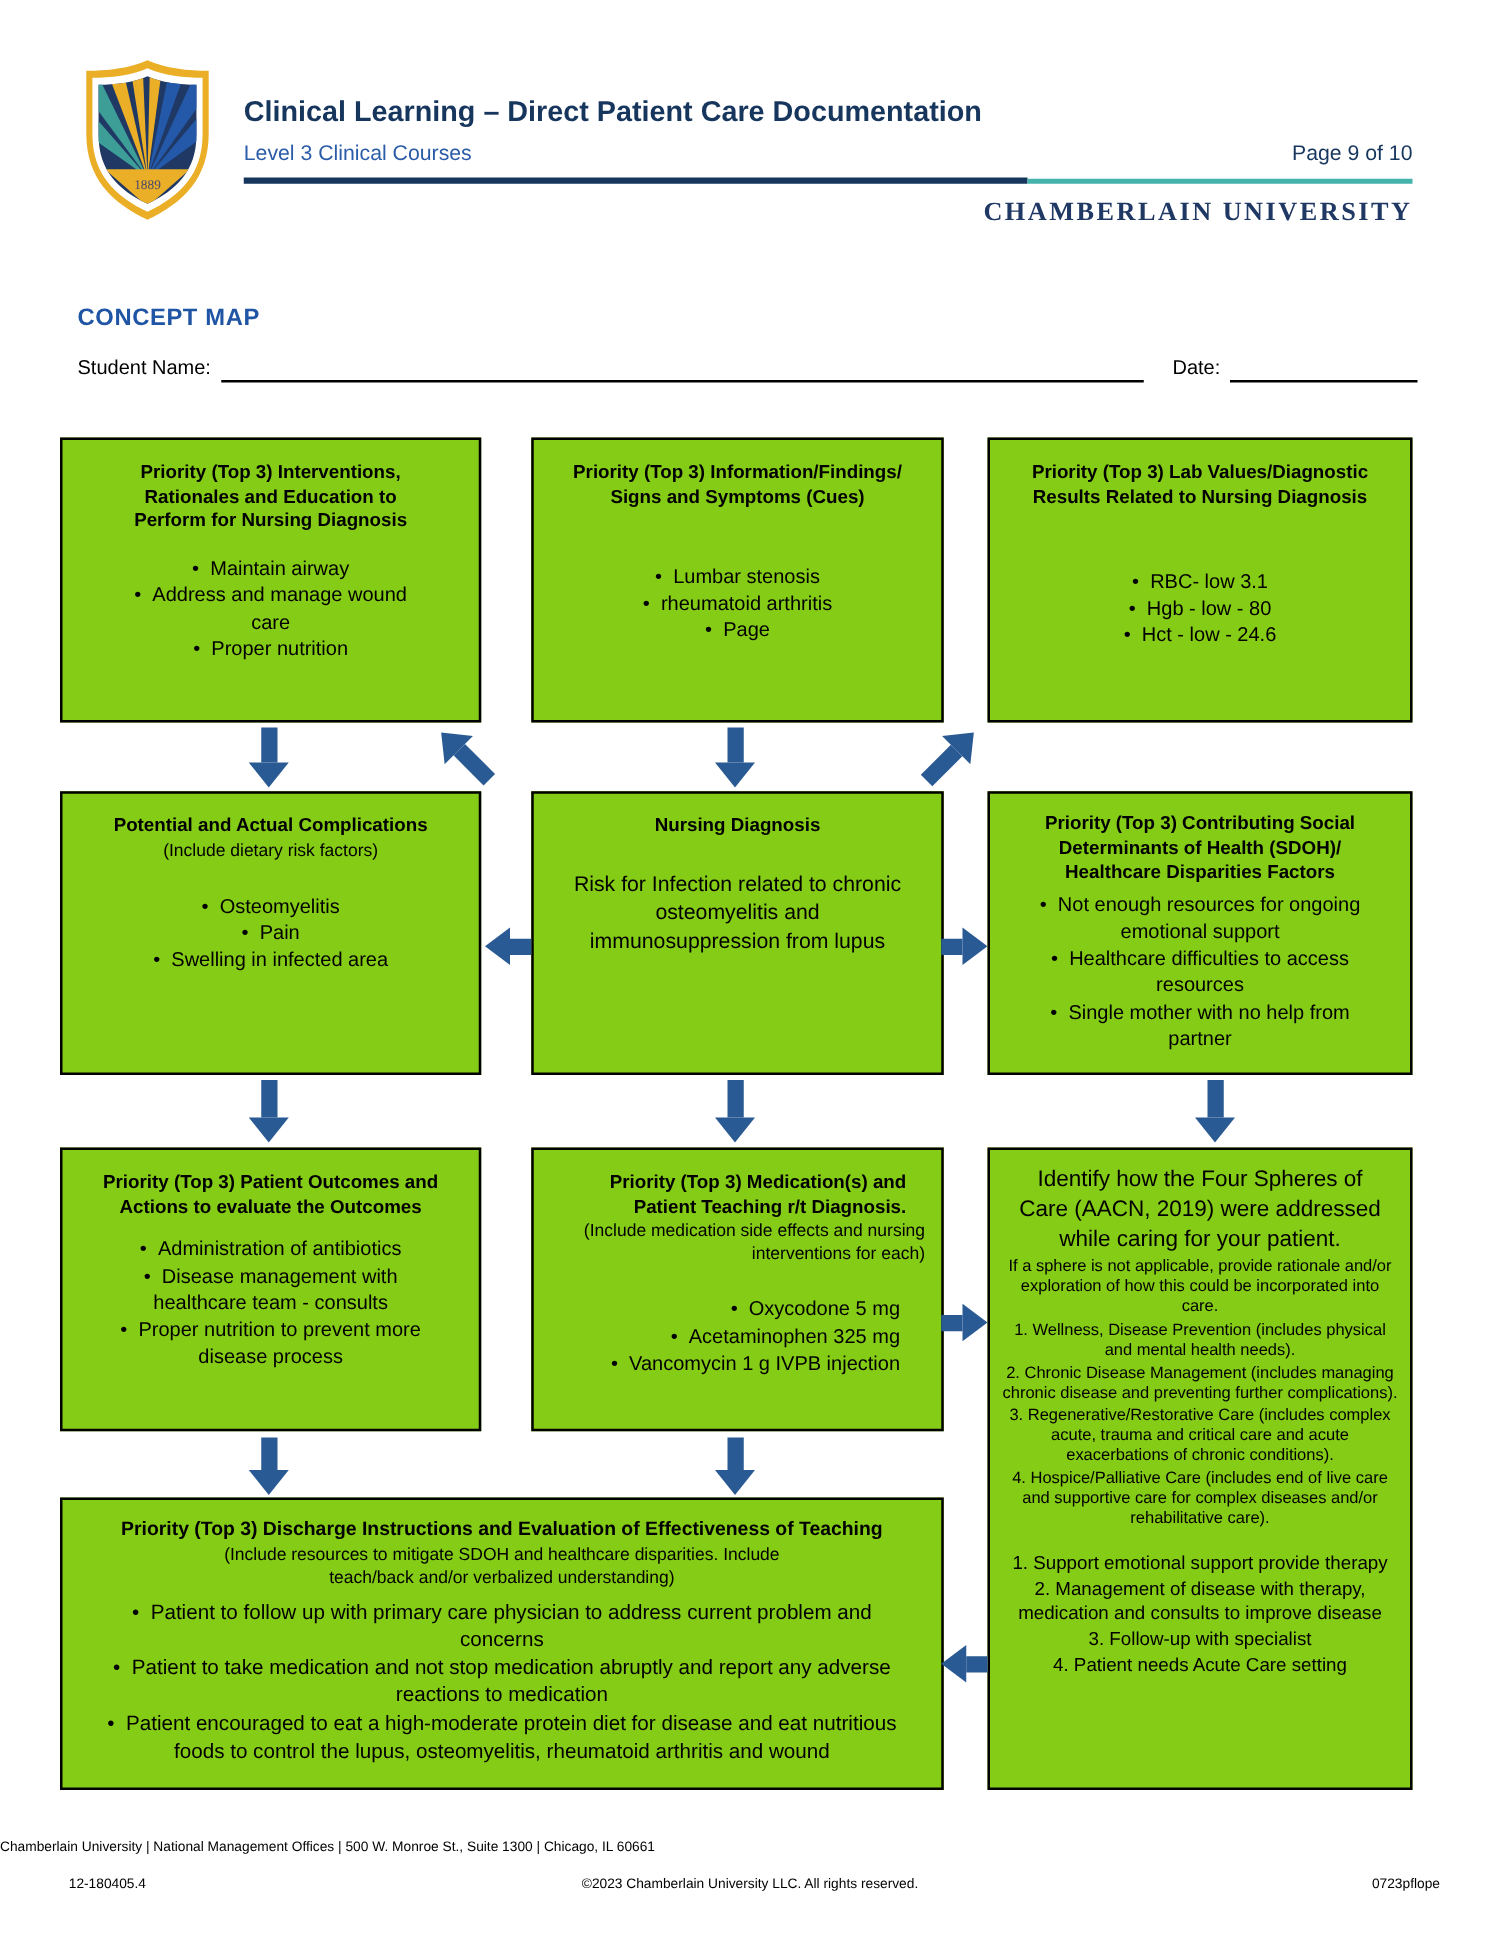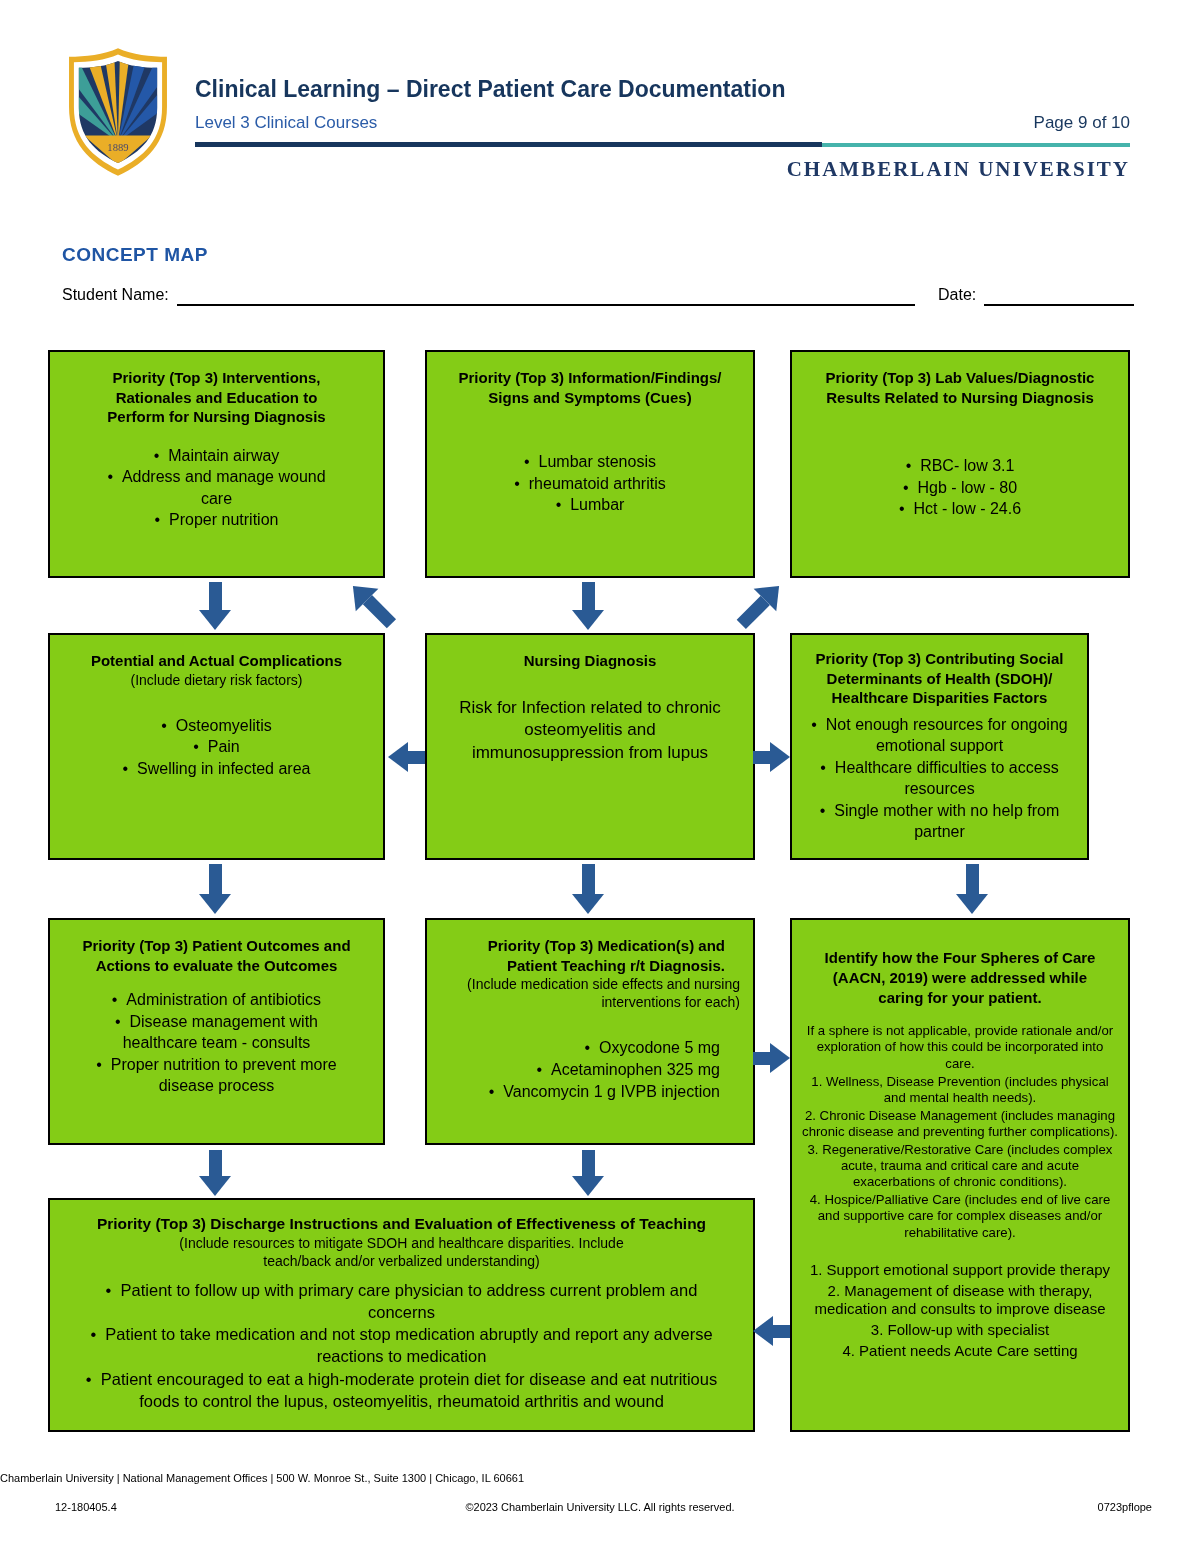--- a/index.html
+++ b/index.html
@@ -30,21 +30,21 @@
   .fill-line{position:absolute;top:304px;border-bottom:2px solid #000;}
   
   .box{position:absolute;border:2px solid #000;background:#84cc16;box-sizing:border-box;
     text-align:center;padding-top:16px;}
   .box-title{font-weight:bold;font-size:15px;line-height:1.3;margin:0 auto;}
   .box-subtitle{font-size:14px;line-height:1.3;margin:0 auto;}
   .blist{list-style:none;margin:0 auto;padding:0;font-size:16px;line-height:1.35;}
   .blist li::before{content:"\2022\00a0\00a0";}
   .body-text{font-size:17px;line-height:1.35;margin:26px auto 0;}
   
-  .sp-title{font-weight:bold;font-size:15px;line-height:1.32;margin:16px auto;max-width:300px;}
+  .sp-title{font-weight:normal;font-size:18px;line-height:1.32;margin:0 auto;max-width:300px;}
   .sp-small{font-size:13.2px;line-height:1.22;margin:2px auto 0;max-width:316px;}
   .sp-answers{font-size:15px;line-height:1.26;margin:20px auto 0;max-width:316px;}
   .sp-answers div{margin-top:2px;}
   
   .arr-v,.arr-up{position:absolute;width:32px;display:flex;flex-direction:column;align-items:center;}
   .sv{width:13px;flex:1;background:var(--arrow);}
   .hd-down{width:0;height:0;border-left:16px solid transparent;border-right:16px solid transparent;border-top:20px solid var(--arrow);}
   .hd-up{width:0;height:0;border-left:16px solid transparent;border-right:16px solid transparent;border-bottom:20px solid var(--arrow);}
   .arr-h{position:absolute;height:30px;display:flex;align-items:center;}
   .sh{height:13px;flex:1;background:var(--arrow);}
@@ -105,21 +105,21 @@
       <li>Address and manage wound care</li>
       <li>Proper nutrition</li>
     </ul>
   </div>
 
   <div class="box" style="left:425px;top:350px;width:330px;height:228px;">
     <div class="box-title" style="max-width:266px;">Priority (Top 3) Information/Findings/ Signs and Symptoms (Cues)</div>
     <ul class="blist" style="max-width:280px;margin-top:44px;">
       <li>Lumbar stenosis</li>
       <li>rheumatoid arthritis</li>
-      <li>Lumbar</li>
+      <li>Page</li>
     </ul>
   </div>
 
   <div class="box" style="left:790px;top:350px;width:340px;height:228px;">
     <div class="box-title" style="max-width:300px;">Priority (Top 3) Lab Values/Diagnostic Results Related to Nursing Diagnosis</div>
     <ul class="blist" style="max-width:220px;margin-top:48px;">
       <li>RBC- low 3.1</li>
       <li>Hgb - low - 80</li>
       <li>Hct - low - 24.6</li>
     </ul>
@@ -133,21 +133,21 @@
       <li>Pain</li>
       <li>Swelling in infected area</li>
     </ul>
   </div>
 
   <div class="box" style="left:425px;top:633px;width:330px;height:227px;">
     <div class="box-title">Nursing Diagnosis</div>
     <div class="body-text" style="max-width:276px;">Risk for Infection related to chronic osteomyelitis and immunosuppression from lupus</div>
   </div>
 
-  <div class="box" style="left:790px;top:633px;width:299px;height:227px;padding-top:14px;">
+  <div class="box" style="left:790px;top:633px;width:340px;height:227px;padding-top:14px;">
     <div class="box-title" style="max-width:290px;">Priority (Top 3) Contributing Social Determinants of Health (SDOH)/ Healthcare Disparities Factors</div>
     <ul class="blist" style="max-width:272px;margin-top:6px;">
       <li>Not enough resources for ongoing emotional support</li>
       <li>Healthcare difficulties to access resources</li>
       <li>Single mother with no help from partner</li>
     </ul>
   </div>
 
   <div class="box" style="left:48px;top:918px;width:337px;height:227px;">
     <div class="box-title" style="max-width:290px;">Priority (Top 3) Patient Outcomes and Actions to evaluate the Outcomes</div>

